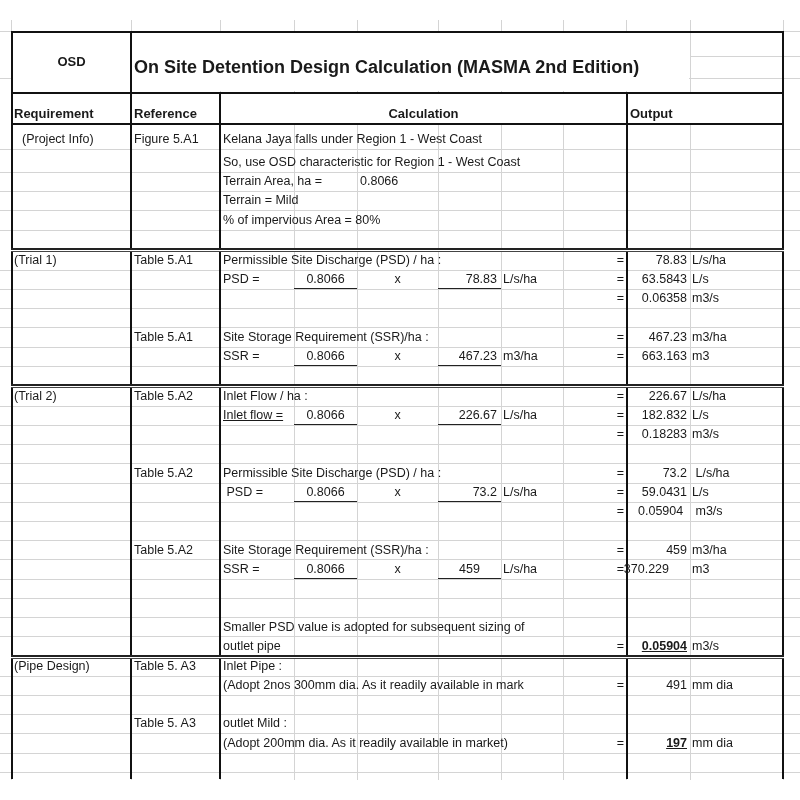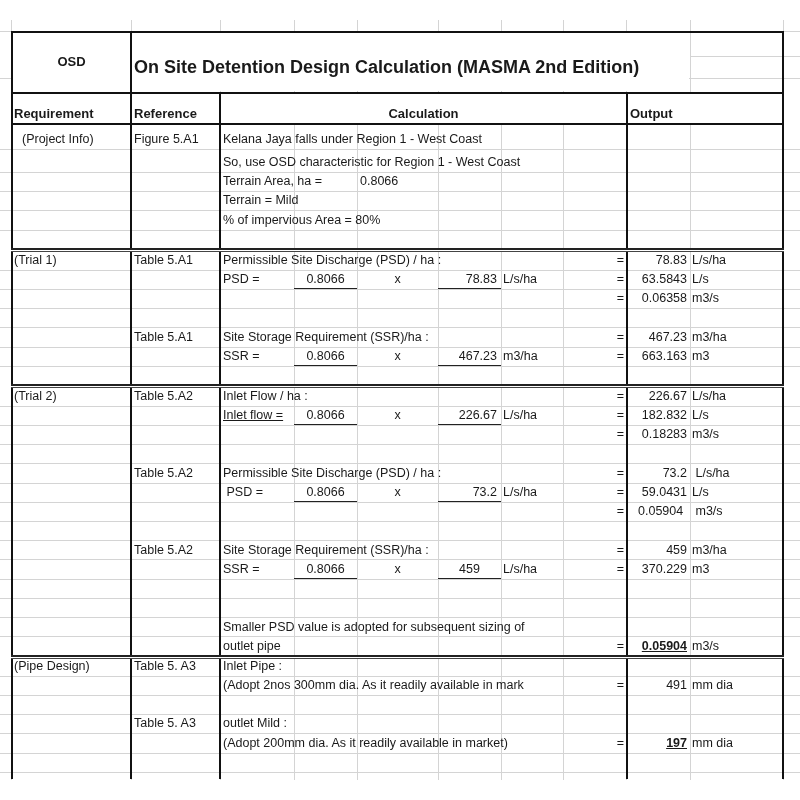--- a/index.html
+++ b/index.html
@@ -187,21 +187,21 @@
 <div class="cell c" style="left:294px;top:560px;width:63px;">0.8066</div>
 <div class="uline" style="left:294px;top:578px;width:63px;"></div>
 <div class="cell c" style="left:357px;top:560px;width:81px;">x</div>
 <div class="cell c" style="left:438px;top:560px;width:63px;">459</div>
 <div class="uline" style="left:438px;top:578px;width:63px;"></div>
 <div class="cell" style="left:503px;top:560px;">L/s/ha</div>
 <div class="cell r" style="left:600px;top:541px;width:24px;">=</div>
 <div class="cell r" style="left:628px;top:541px;width:59px;">459</div>
 <div class="cell" style="left:692px;top:541px;">m3/ha</div>
 <div class="cell r" style="left:600px;top:560px;width:24px;">=</div>
-<div class="cell r" style="left:628px;top:560px;width:59px;">370.229</div>
+<div class="cell r" style="left:610px;top:560px;width:59px;">370.229</div>
 <div class="cell" style="left:692px;top:560px;">m3</div>
 
 <div class="cell" style="left:223px;top:618px;">Smaller PSD value is adopted for subsequent sizing of</div>
 <div class="cell" style="left:223px;top:637px;">outlet pipe</div>
 <div class="cell r" style="left:600px;top:637px;width:24px;">=</div>
 <div class="cell r b ul" style="left:628px;top:637px;width:59px;">0.05904</div>
 <div class="cell" style="left:692px;top:637px;">m3/s</div>
 
 <div class="cell" style="left:14px;top:657px;">(Pipe Design)</div>
 <div class="cell" style="left:134px;top:657px;">Table 5. A3</div>

